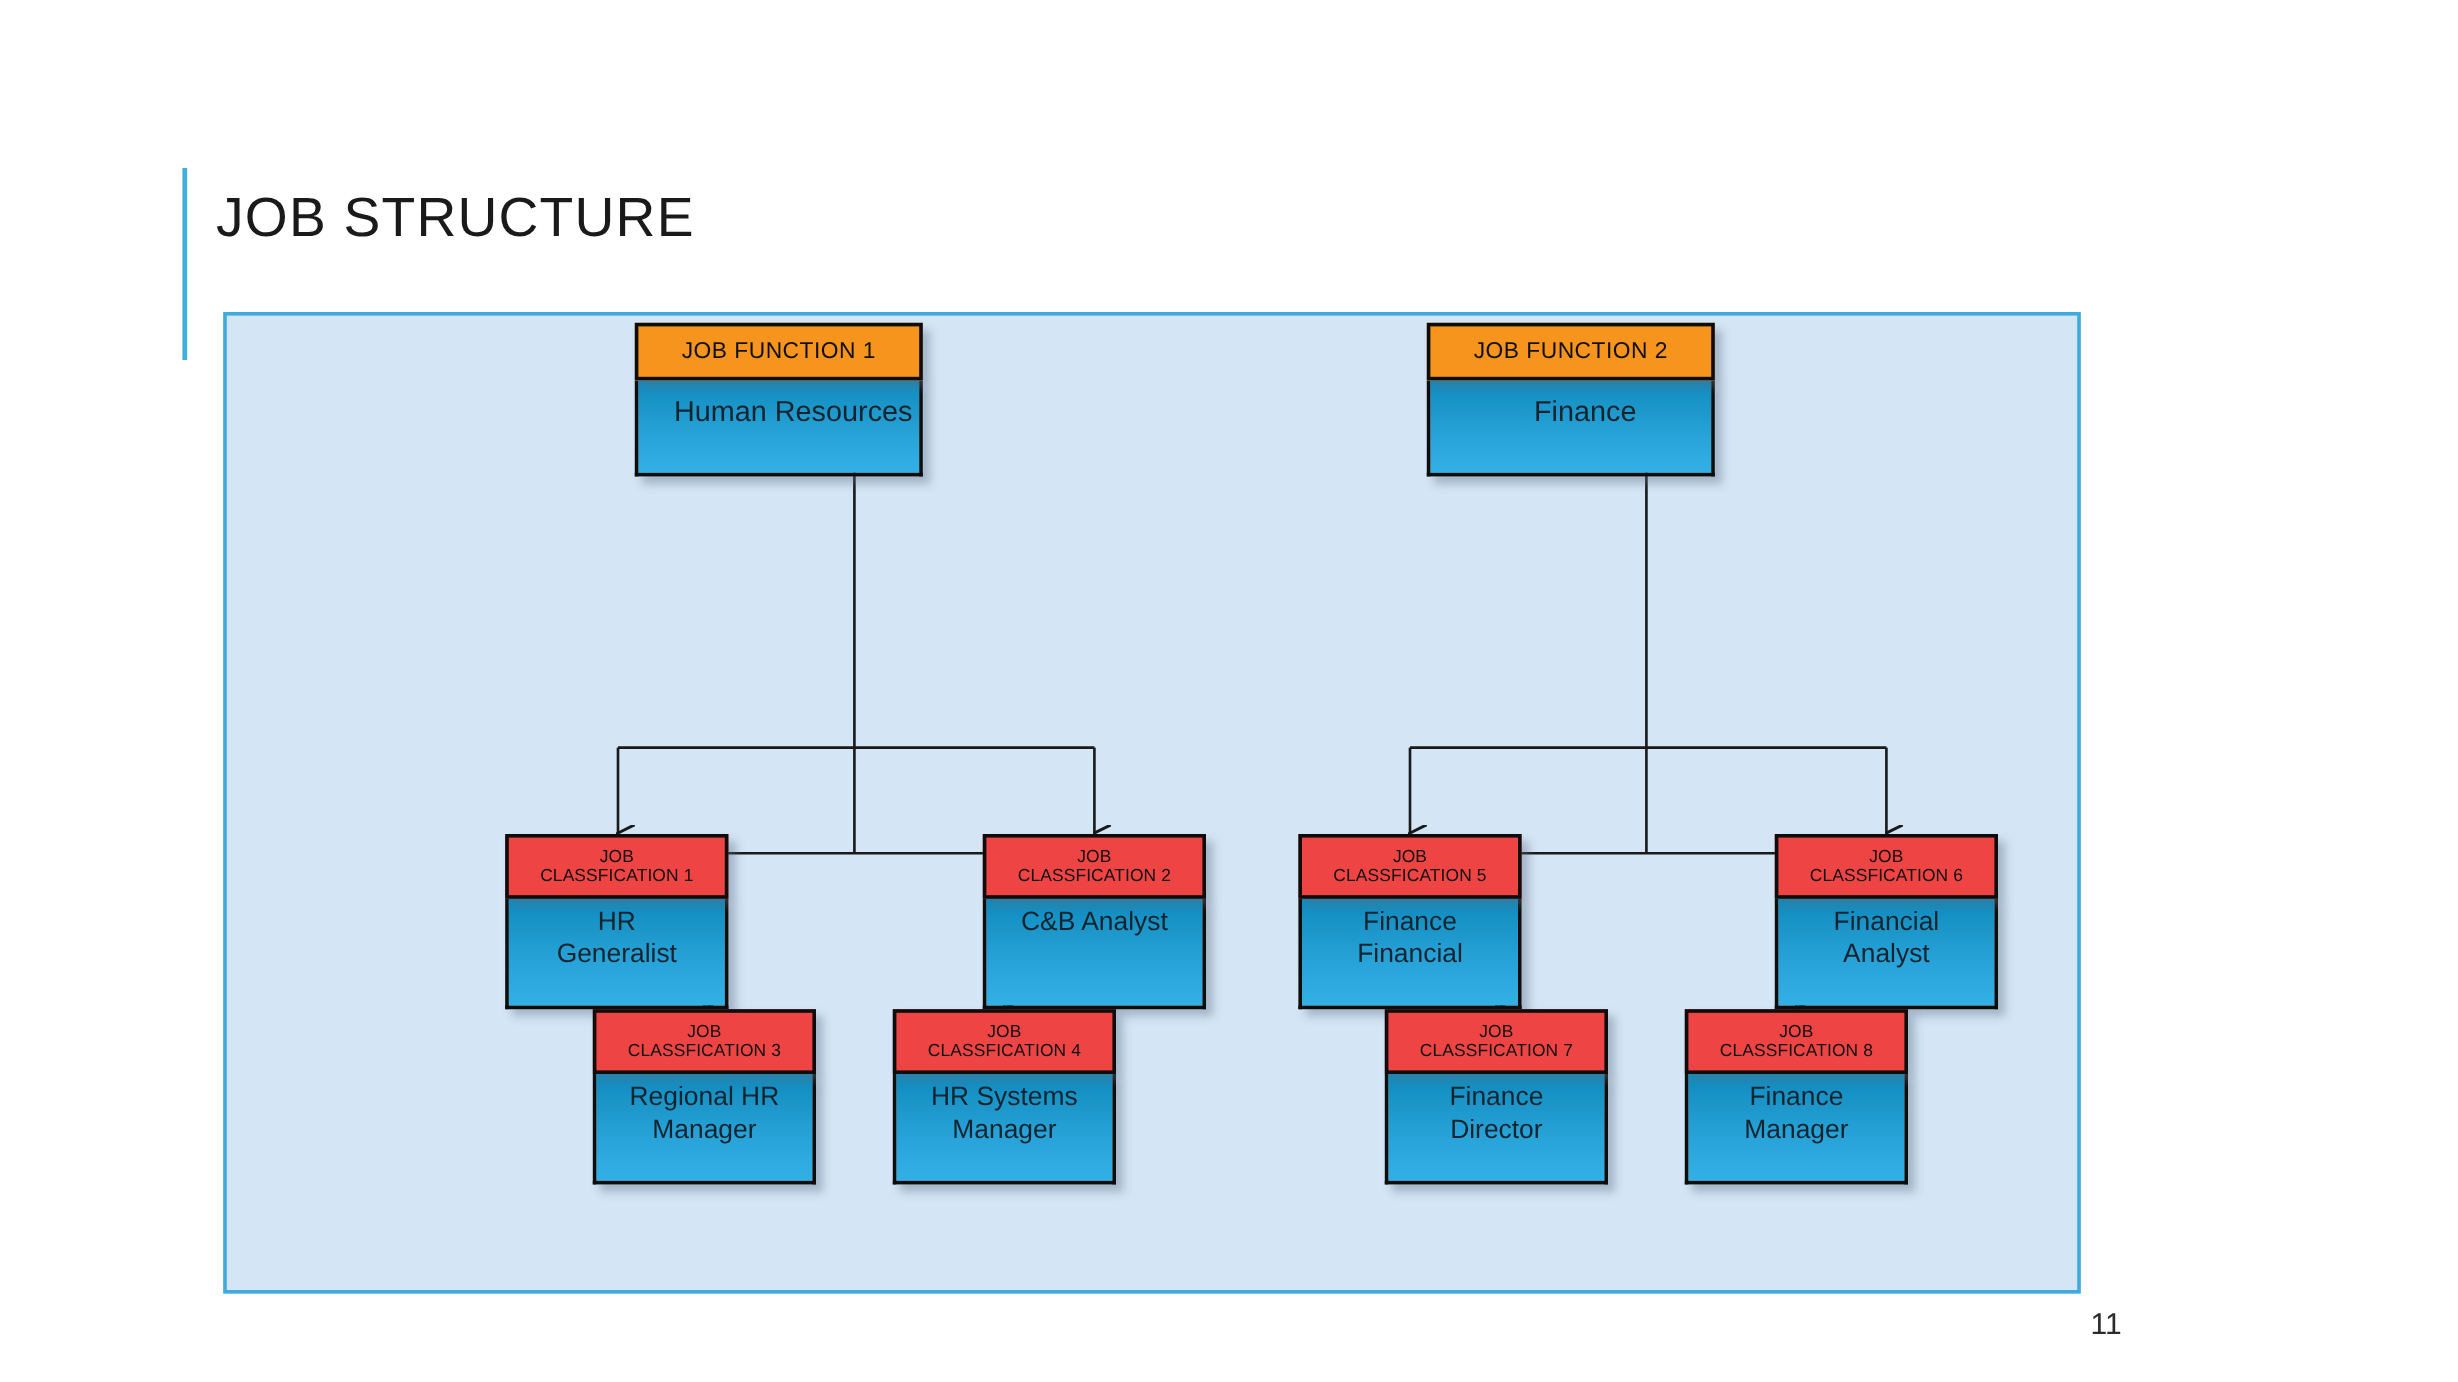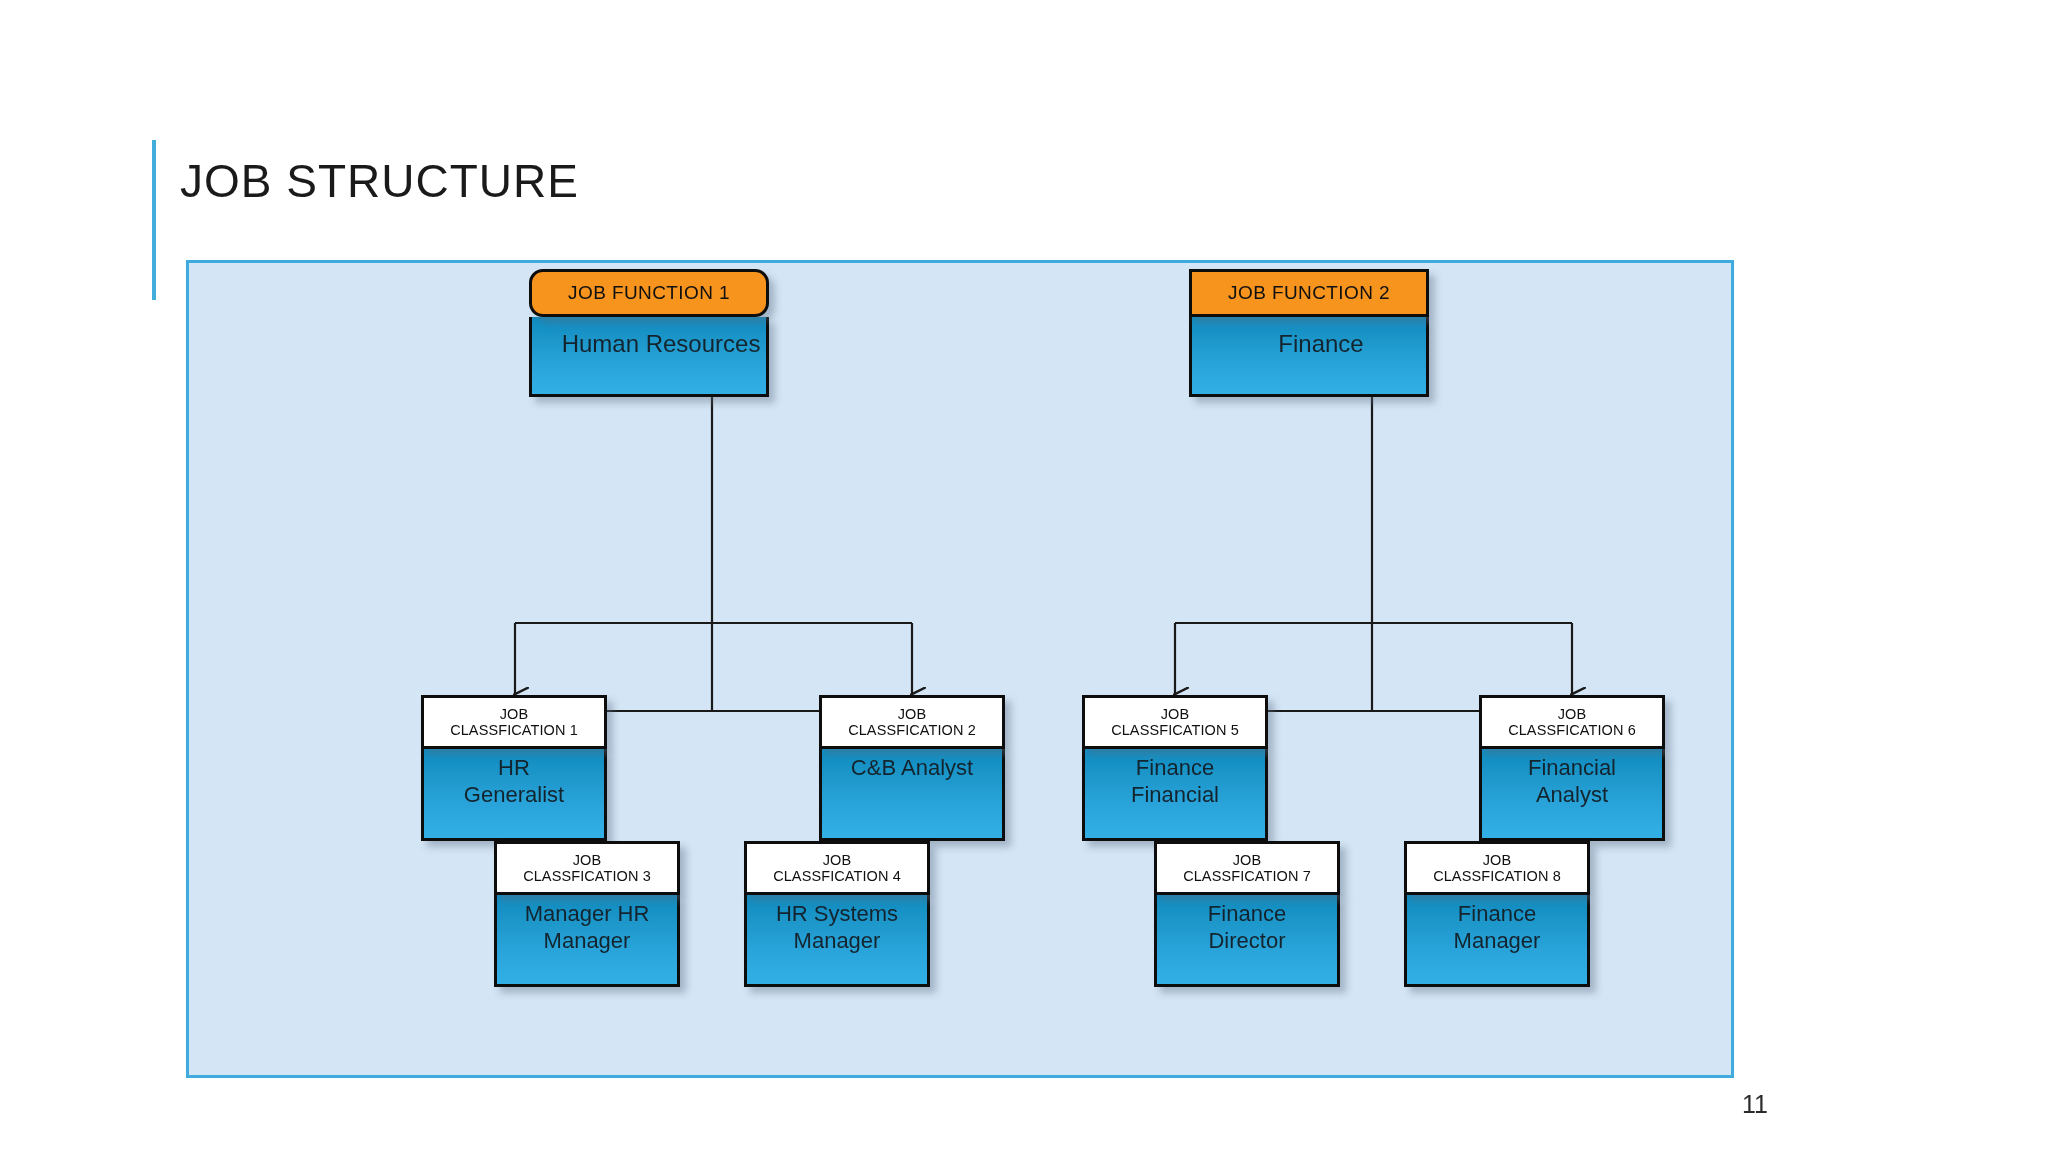--- a/index.html
+++ b/index.html
@@ -109,21 +109,21 @@
     font-weight: 400;
   }
   .node.function .body {
     font-size: 24px;
     padding-top: 12px;
     padding-left: 24px;
   }
 
   
   .node.classification .head {
-    background: #ffffff;
+    background: #ef4444;
     font-size: 14.5px;
     letter-spacing: 0.1px;
     font-weight: 400;
   }
   .node.classification .body {
     font-size: 22px;
     padding-top: 6px;
   }
   .head-line { display: block; }
 
@@ -177,21 +177,21 @@
       <path d="M 986 360 L 986 432" marker-end="url(#arrow)"></path>
       <path d="M 1383 360 L 1383 432" marker-end="url(#arrow)"></path>
       <path d="M 1183 360 L 1183 448"></path>
       <path d="M 1058 448 L 1308 448"></path>
       <path d="M 1058 448 L 1058 578" marker-end="url(#arrow)"></path>
       <path d="M 1308 448 L 1308 578" marker-end="url(#arrow)"></path>
     </g>
   </svg>
 
   <div class="node function" style="left:340px; top:6px; width:240px;">
-    <div class="head" style="height:48px;border-radius:14px;">JOB FUNCTION 1</div>
+    <div class="head" style="height:48px;">JOB FUNCTION 1</div>
     <div class="body" style="height:80px;">Human Resources</div>
   </div>
 
   <div class="node function" style="left:1000px; top:6px; width:240px;">
     <div class="head" style="height:48px;">JOB FUNCTION 2</div>
     <div class="body" style="height:80px;">Finance</div>
   </div>
 
   <div class="node classification" style="left:232px; top:432px; width:186px;">
     <div class="head" style="height:54px;">
@@ -225,21 +225,21 @@
 
   <div class="node classification" style="left:305px; top:578px; width:186px;">
     <div class="head" style="height:54px;">
       <div>
         <span class="head-line">JOB</span>
         <span class="head-line">CLASSFICATION 3</span>
       </div>
     </div>
     <div class="body" style="height:92px;">
       <div>
-        <span class="head-line">Manager HR</span>
+        <span class="head-line">Regional HR</span>
         <span class="head-line">Manager</span>
       </div>
     </div>
   </div>
 
   <div class="node classification" style="left:555px; top:578px; width:186px;">
     <div class="head" style="height:54px;">
       <div>
         <span class="head-line">JOB</span>
         <span class="head-line">CLASSFICATION 4</span>

